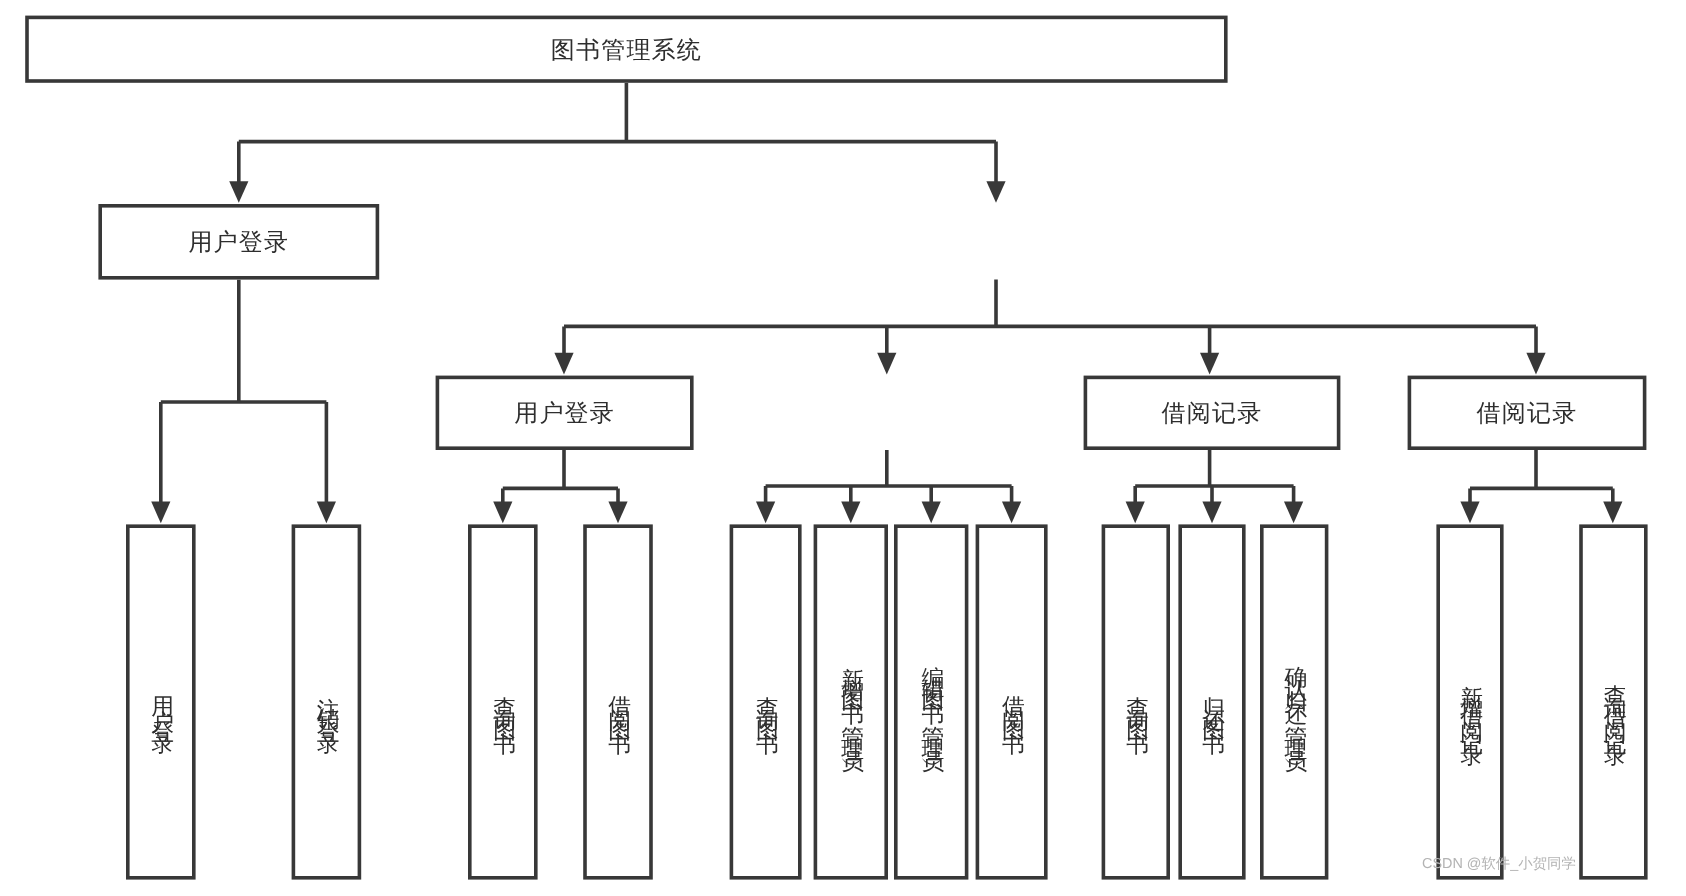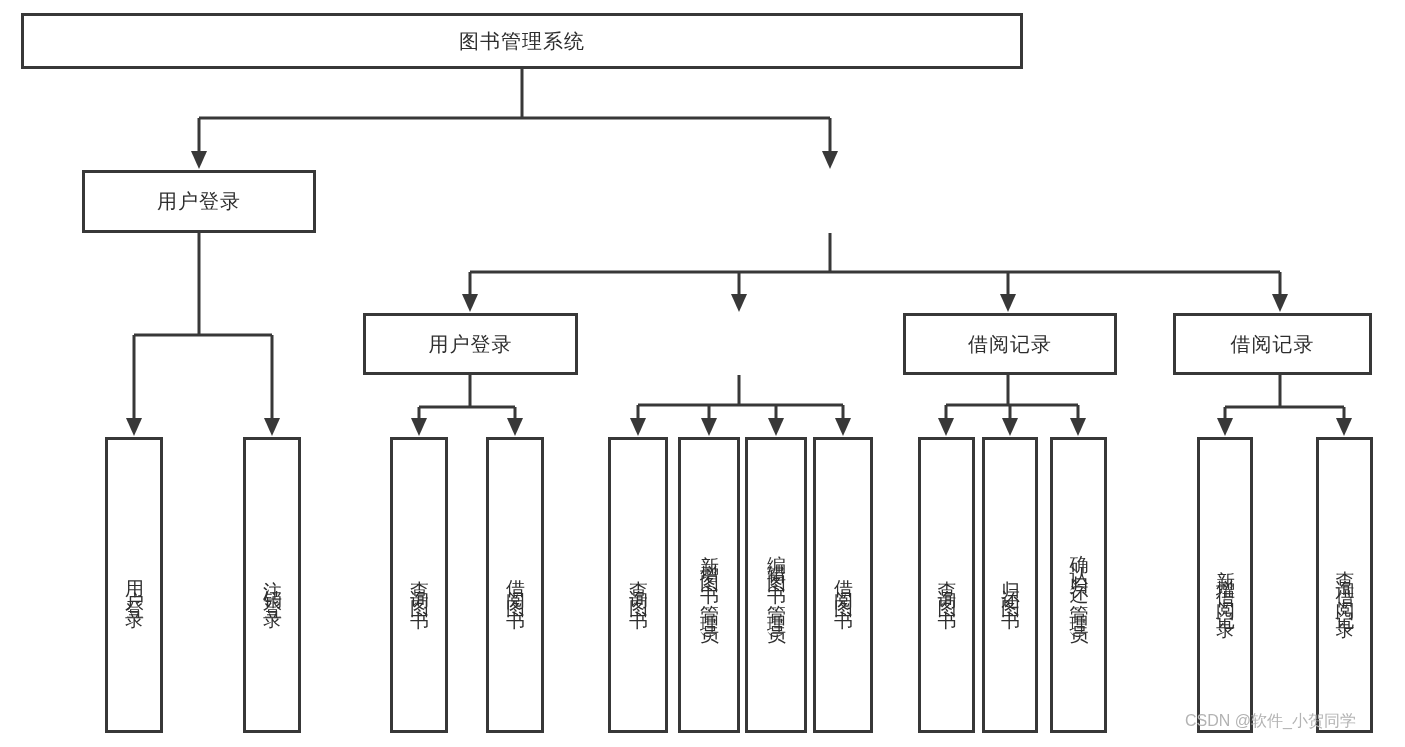--- a/index.html
+++ b/index.html
@@ -20,21 +20,21 @@
     color: var(--ink); z-index: 2;
   }
   .hbox { font-size: 20px; letter-spacing: 1px; }
   .vbox {
     writing-mode: vertical-rl; text-orientation: mixed;
     font-size: 19px; letter-spacing: 10px; line-height: 1.1;
     top: 437px; height: 296px;
   }
   .watermark {
     position: absolute; left: 1185px; top: 711px; z-index: 5;
-    font-size: 16px; color: var(--wm); white-space: nowrap;
+    font-size: 12px; color: var(--wm); white-space: nowrap;
   }
 </style>
 </head>
 <body>
 
 <div class="stage">
 
   <svg class="connector-layer" width="1405" height="747" viewBox="0 0 1405 747" xmlns="http://www.w3.org/2000/svg">
 
     <path d="M522 69 V118 M199 118 H830 M199 118 V153 M830 118 V153"></path>

